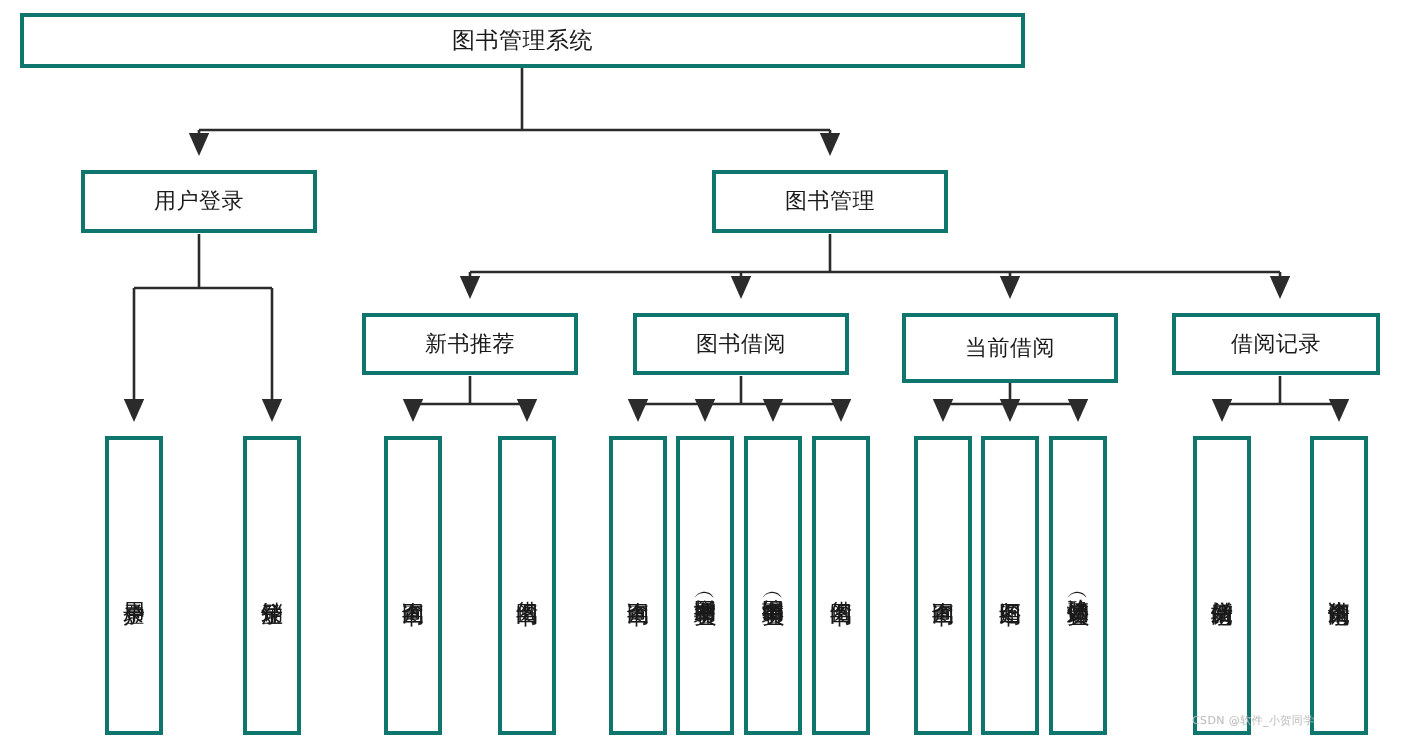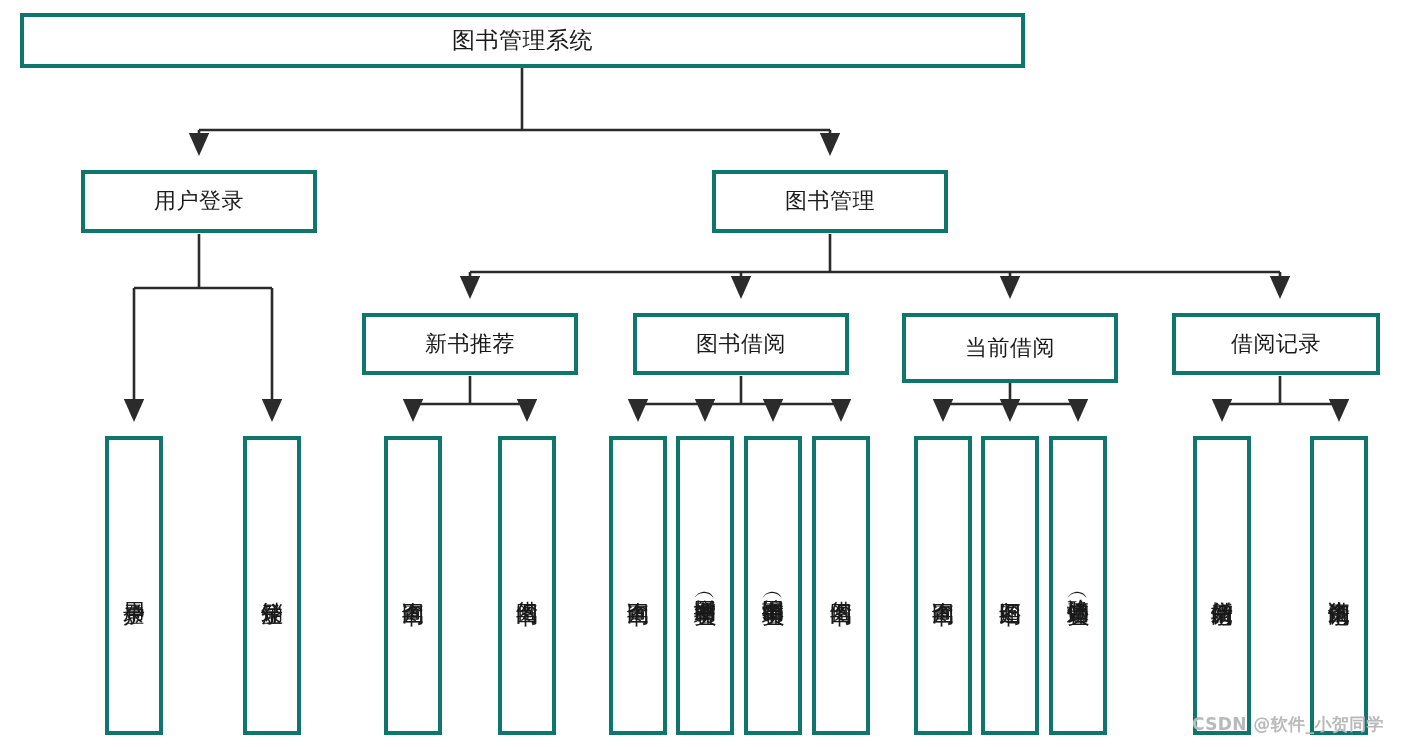--- a/index.html
+++ b/index.html
@@ -57,26 +57,25 @@
     text-orientation: upright;
     line-height: 1.0;
     letter-spacing: 1px;
     white-space: normal;
     max-height: 272px;
   }
   #watermark {
     position: absolute;
     left: 1192px;
     top: 713px;
-    font-size: 17px;
+    font-size: 11px;
     color: #b9b9b9;
     letter-spacing: 0.4px;
     white-space: nowrap;
     user-select: none;
-    font-weight: bold;
   }
 </style>
 </head>
 <body>
 
 <div id="diagram-root">
 
   <svg id="diagram-svg" viewBox="0 0 1405 747" xmlns="http://www.w3.org/2000/svg">
     <defs>
       <marker id="arrowhead" markerWidth="9" markerHeight="9" refX="7.5" refY="4" orient="auto" markerUnits="strokeWidth">

